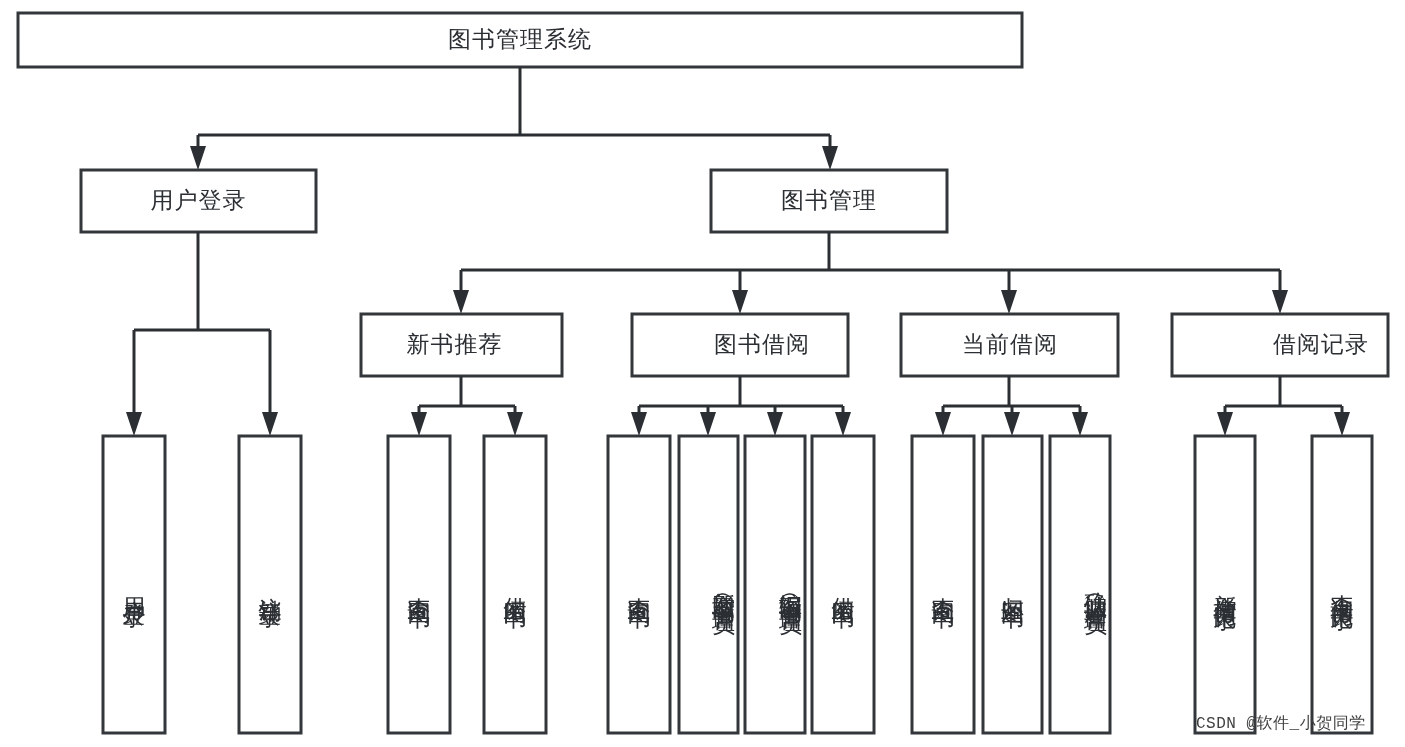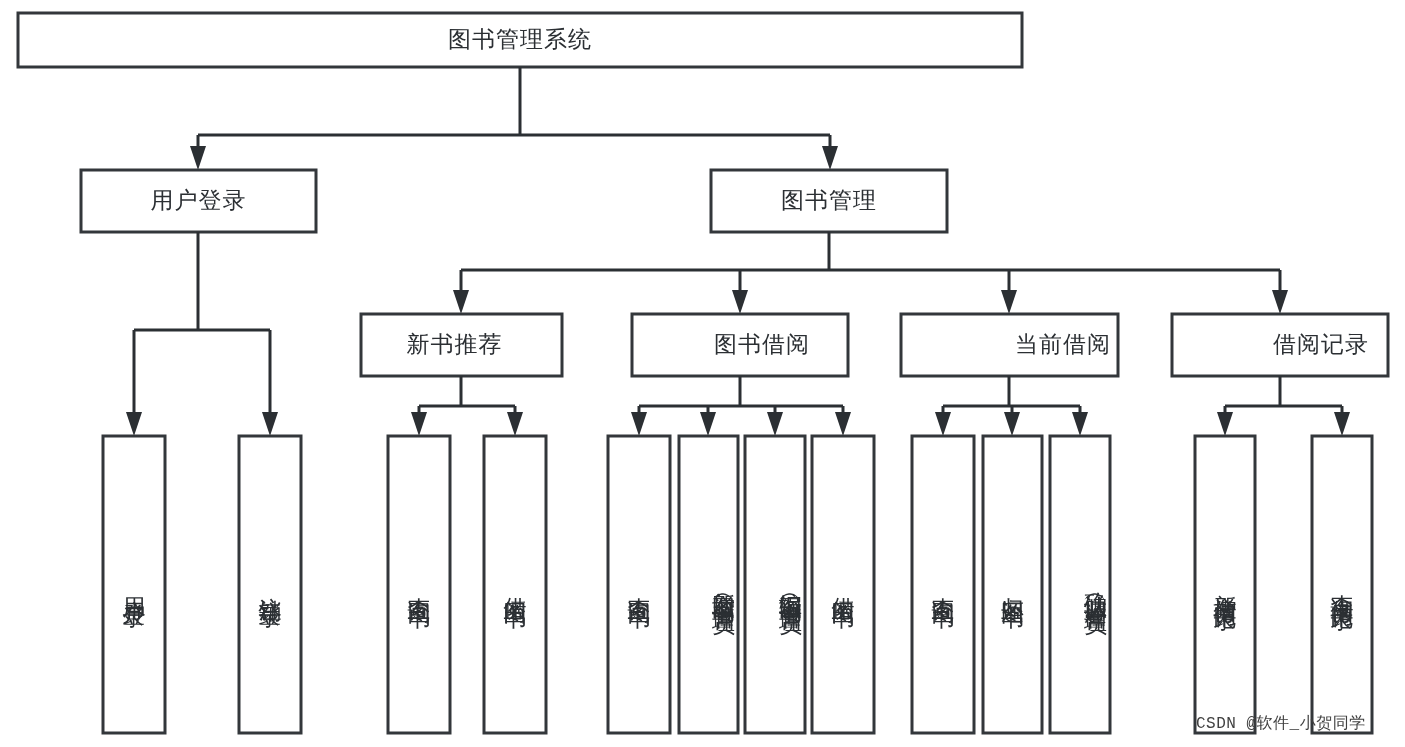--- a/index.html
+++ b/index.html
@@ -185,21 +185,21 @@
     </g>
   </svg>
 
   <div class="node-label label-h" style="left:18px; top:13px; width:1004px; height:54px;">图书管理系统</div>
 
   <div class="node-label label-h" style="left:81px; top:170px; width:235px; height:62px;">用户登录</div>
   <div class="node-label label-h" style="left:711px; top:170px; width:236px; height:62px;">图书管理</div>
 
   <div class="node-label label-h" style="left:361px; top:314px; width:187px; height:62px;">新书推荐</div>
   <div class="node-label label-h" style="left:632px; top:314px; width:260px; height:62px;">图书借阅</div>
-  <div class="node-label label-h" style="left:954px; top:314px; width:218px; height:62px;">当前借阅</div>
+  <div class="node-label label-h" style="left:901px; top:314px; width:218px; height:62px;">当前借阅</div>
   <div class="node-label label-h" style="left:1172px; top:314px; width:216px; height:62px;padding-left:41px;">借阅记录</div>
 
   <div class="node-label label-v center-v" style="left:103px; top:436px; width:62px; height:297px;">用户登录</div>
   <div class="node-label label-v center-v" style="left:239px; top:436px; width:62px; height:297px;">注销登录</div>
   <div class="node-label label-v center-v" style="left:388px; top:436px; width:62px; height:297px;">查询图书</div>
   <div class="node-label label-v center-v" style="left:484px; top:436px; width:62px; height:297px;">借阅图书</div>
   <div class="node-label label-v center-v" style="left:608px; top:436px; width:62px; height:297px;">查询图书</div>
   <div class="node-label label-v" style="left:679px; top:436px; width:59px; height:297px;">新增图书（管理员）</div>
   <div class="node-label label-v" style="left:745px; top:436px; width:60px; height:297px;">编辑图书（管理员）</div>
   <div class="node-label label-v center-v" style="left:812px; top:436px; width:62px; height:297px;">借阅图书</div>

